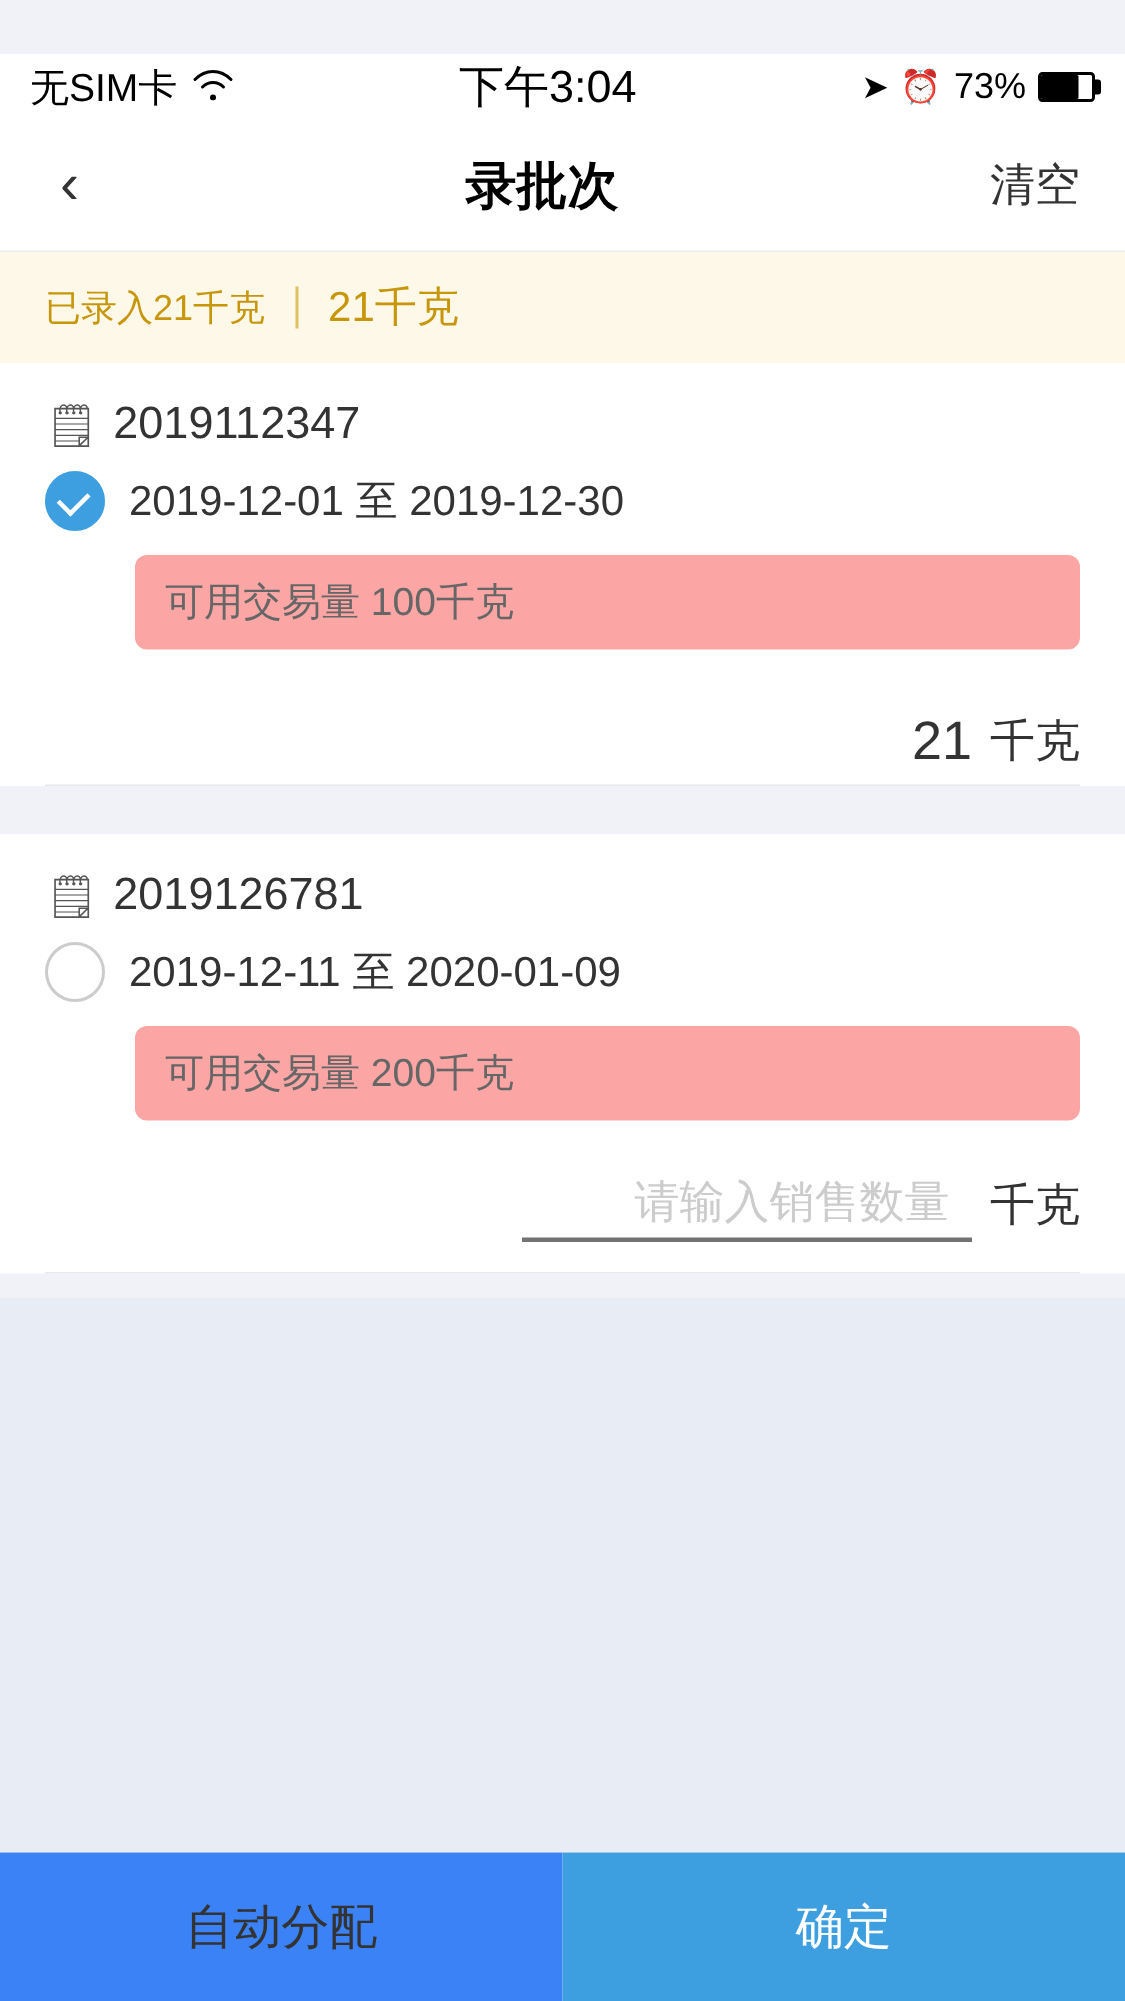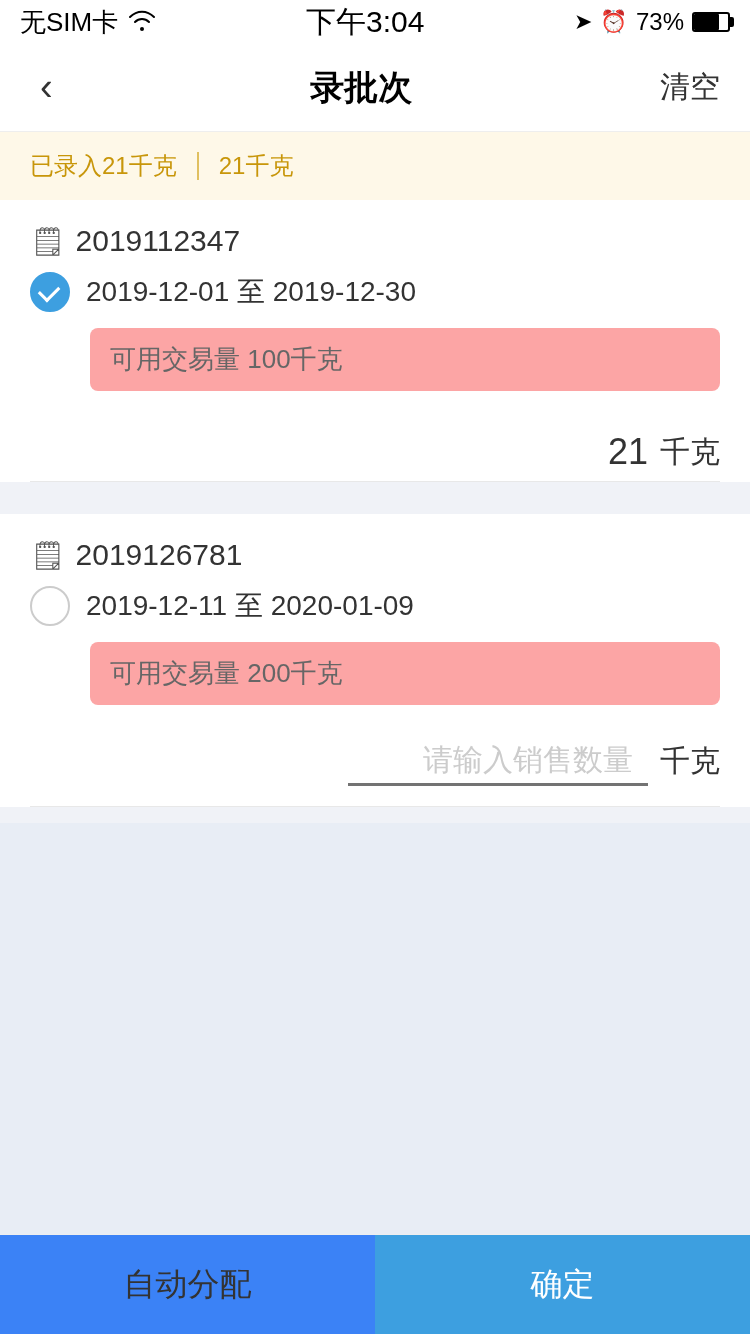--- a/index.html
+++ b/index.html
@@ -15,20 +15,21 @@
     
     .status-bar {
       width: 100%;
       height: 44px;
       background: #fff;
       display: flex;
       align-items: center;
       justify-content: space-between;
       padding: 12px 20px;
       font-size: 26px;
+      margin-top: 36px;
     }
     .status-left {
       display: flex;
       align-items: center;
       gap: 10px;
       font-size: 26px;
       color: #000;
     }
     .status-center {
       font-size: 30px;
@@ -83,21 +84,21 @@
       font-size: 24px;
       color: #c8960a;
     }
     .info-divider {
       width: 2px;
       height: 28px;
       background: #e0c060;
       margin: 0 20px;
     }
     .info-amount {
-      font-size: 24px;
+      font-size: 28px;
       color: #c8960a;
     }
 
     
     .batch-item {
       background: #fff;
       margin-bottom: 0;
     }
     .batch-item-inner {
       padding: 24px 30px 24px 30px;

